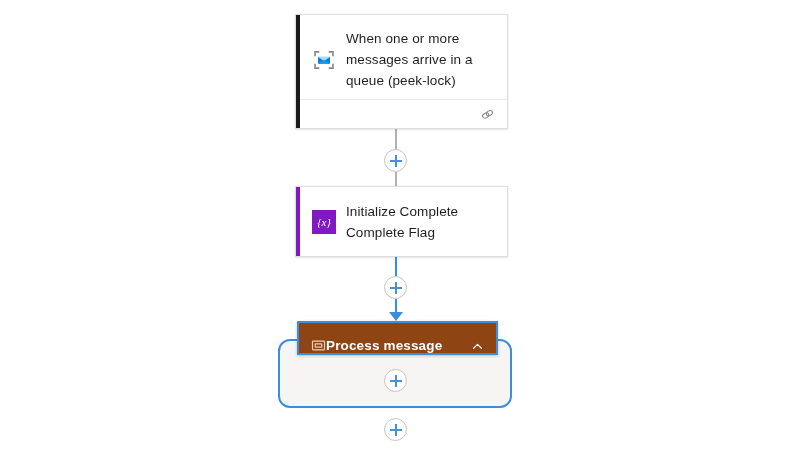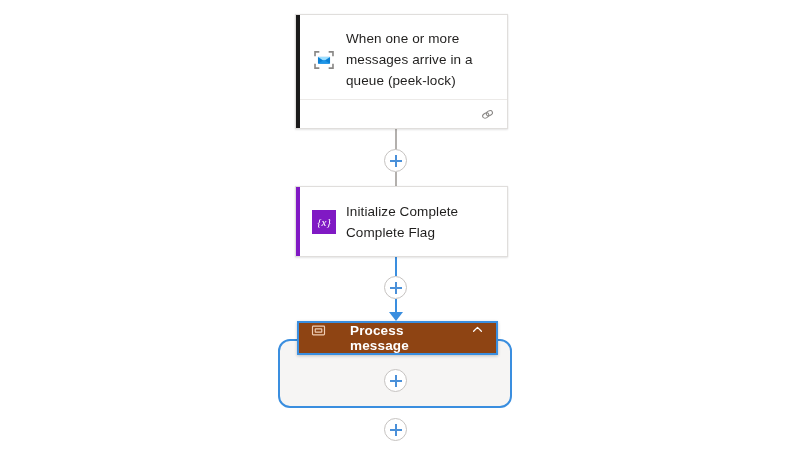--- a/index.html
+++ b/index.html
@@ -135,23 +135,23 @@
     background: #f6f5f4;
     box-sizing: border-box;
     z-index: 2;
   }
   .scope-header {
     position: absolute;
     background: #8e4413;
     border: 2px solid #3a8edf;
     box-sizing: border-box;
     display: flex;
-    align-items: flex-start;
+    align-items: flex-end;
     padding: 0 12px 0 12px;
-    gap: 24px;
+    gap: 0;
     z-index: 5;
     box-shadow: 0 1px 3px rgba(0,0,0,0.22);
     cursor: pointer;
   }
   .scope-header .sc-title {
     font-size: 13.5px;
     font-weight: bold;
     color: #ffffff;
     flex: 1;
     letter-spacing: 0.15px;

